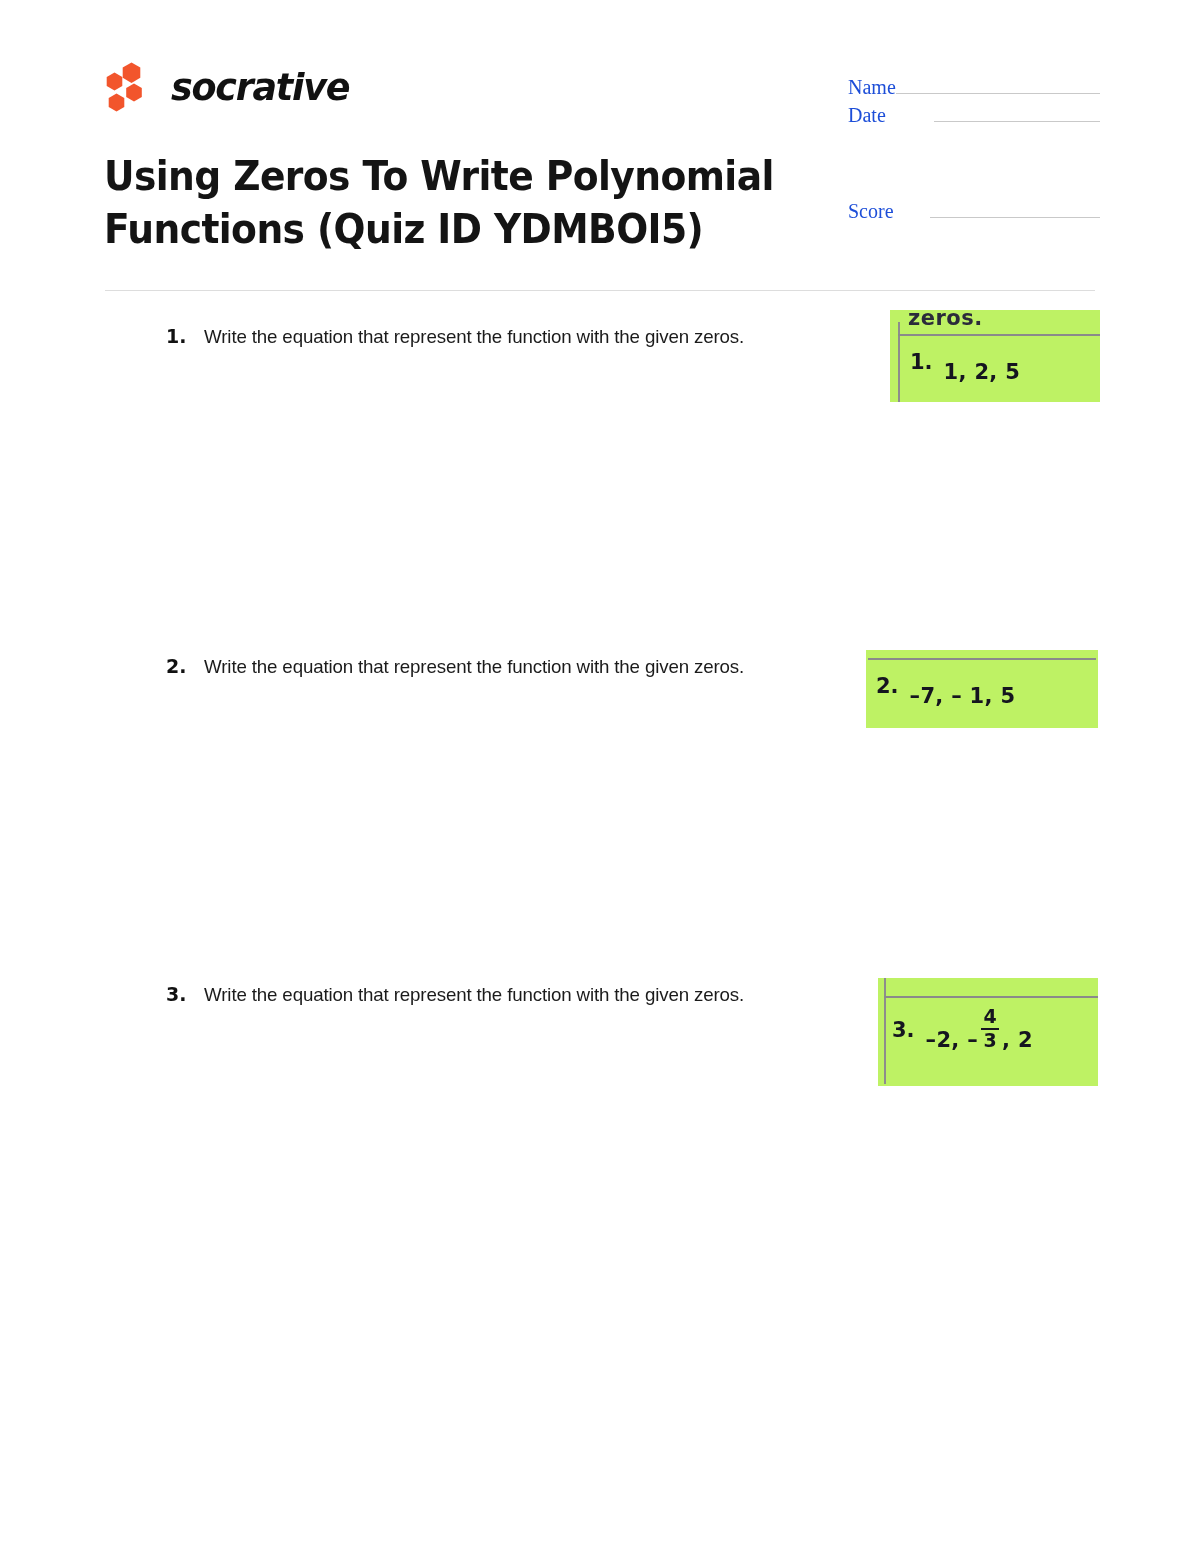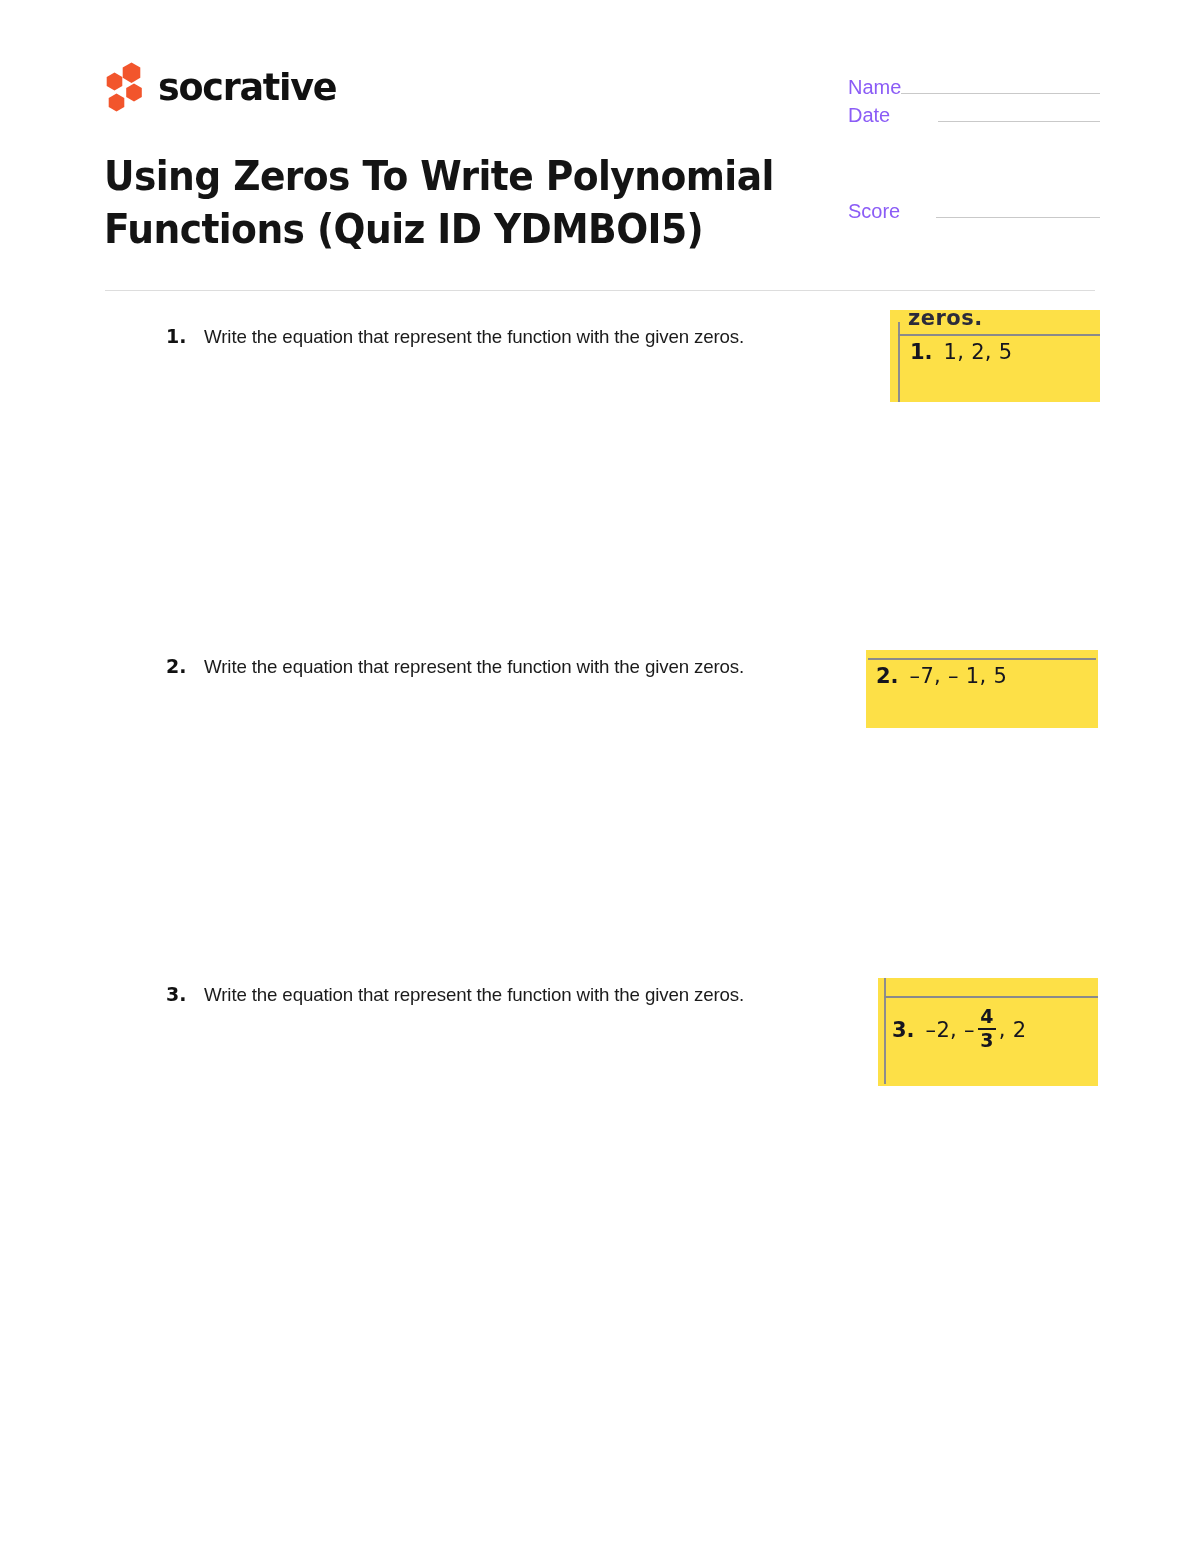--- a/index.html
+++ b/index.html
@@ -33,21 +33,22 @@
     width: 1200px;
     height: 296px;
   }
 
   .brand {
     position: absolute;
     left: 104px;
     top: 62px;
     display: flex;
     align-items: center;
-    gap: 8px;
+    gap: 21px;
+    font-style: italic;
   }
   .brand-mark {
     width: 46px;
     height: 50px;
     position: relative;
     display: block;
   }
   .brand-word {
     font-family: "DejaVu Sans", sans-serif;
     font-size: 38px;
@@ -77,22 +78,22 @@
 
   
   .field-row {
     position: absolute;
     display: flex;
     align-items: baseline;
     justify-content: flex-end;
   }
   .field-label {
     font-size: 20px;
-    color: #8b5cf6;
-    font-family: Liberation Sans, sans-serif;
+    color: #1d4ed8;
+    font-family: Liberation Serif, serif;
     white-space: nowrap;
   }
   .field-rule {
     display: block;
     height: 1px;
     background: #c9c9c9;
     width: 216px;
   }
   #field-name  { left: 848px; top: 76px;  width: 252px; }
   #field-date  { left: 848px; top: 104px; width: 252px; gap: 48px; }
@@ -142,21 +143,21 @@
     color: #1b1b1b;
     letter-spacing: -0.15px;
     transform: scaleX(0.985);
     transform-origin: left baseline;
   }
 
   
   .answer-image {
     position: absolute;
     overflow: hidden;
-    background: #fde047;
+    background: #bef264;
   }
   .ai-hrule {
     position: absolute;
     height: 2px;
     background: #8a8a8a;
   }
   .ai-vrule {
     position: absolute;
     width: 2px;
     background: #8d8d8d;
@@ -177,22 +178,23 @@
     font-family: "DejaVu Sans", sans-serif;
     font-size: 21px;
     color: #15151f;
     white-space: nowrap;
   }
   .ai-idx {
     font-weight: 700;
     margin-right: 11px;
   }
   .ai-val {
-    font-weight: 400;
+    font-weight: 700;
     letter-spacing: 0.3px;
+    margin-top: 20px;
   }
 
   
   .frac {
     display: inline-flex;
     flex-direction: column;
     align-items: center;
     vertical-align: middle;
     margin: 0 3px;
     position: relative;

